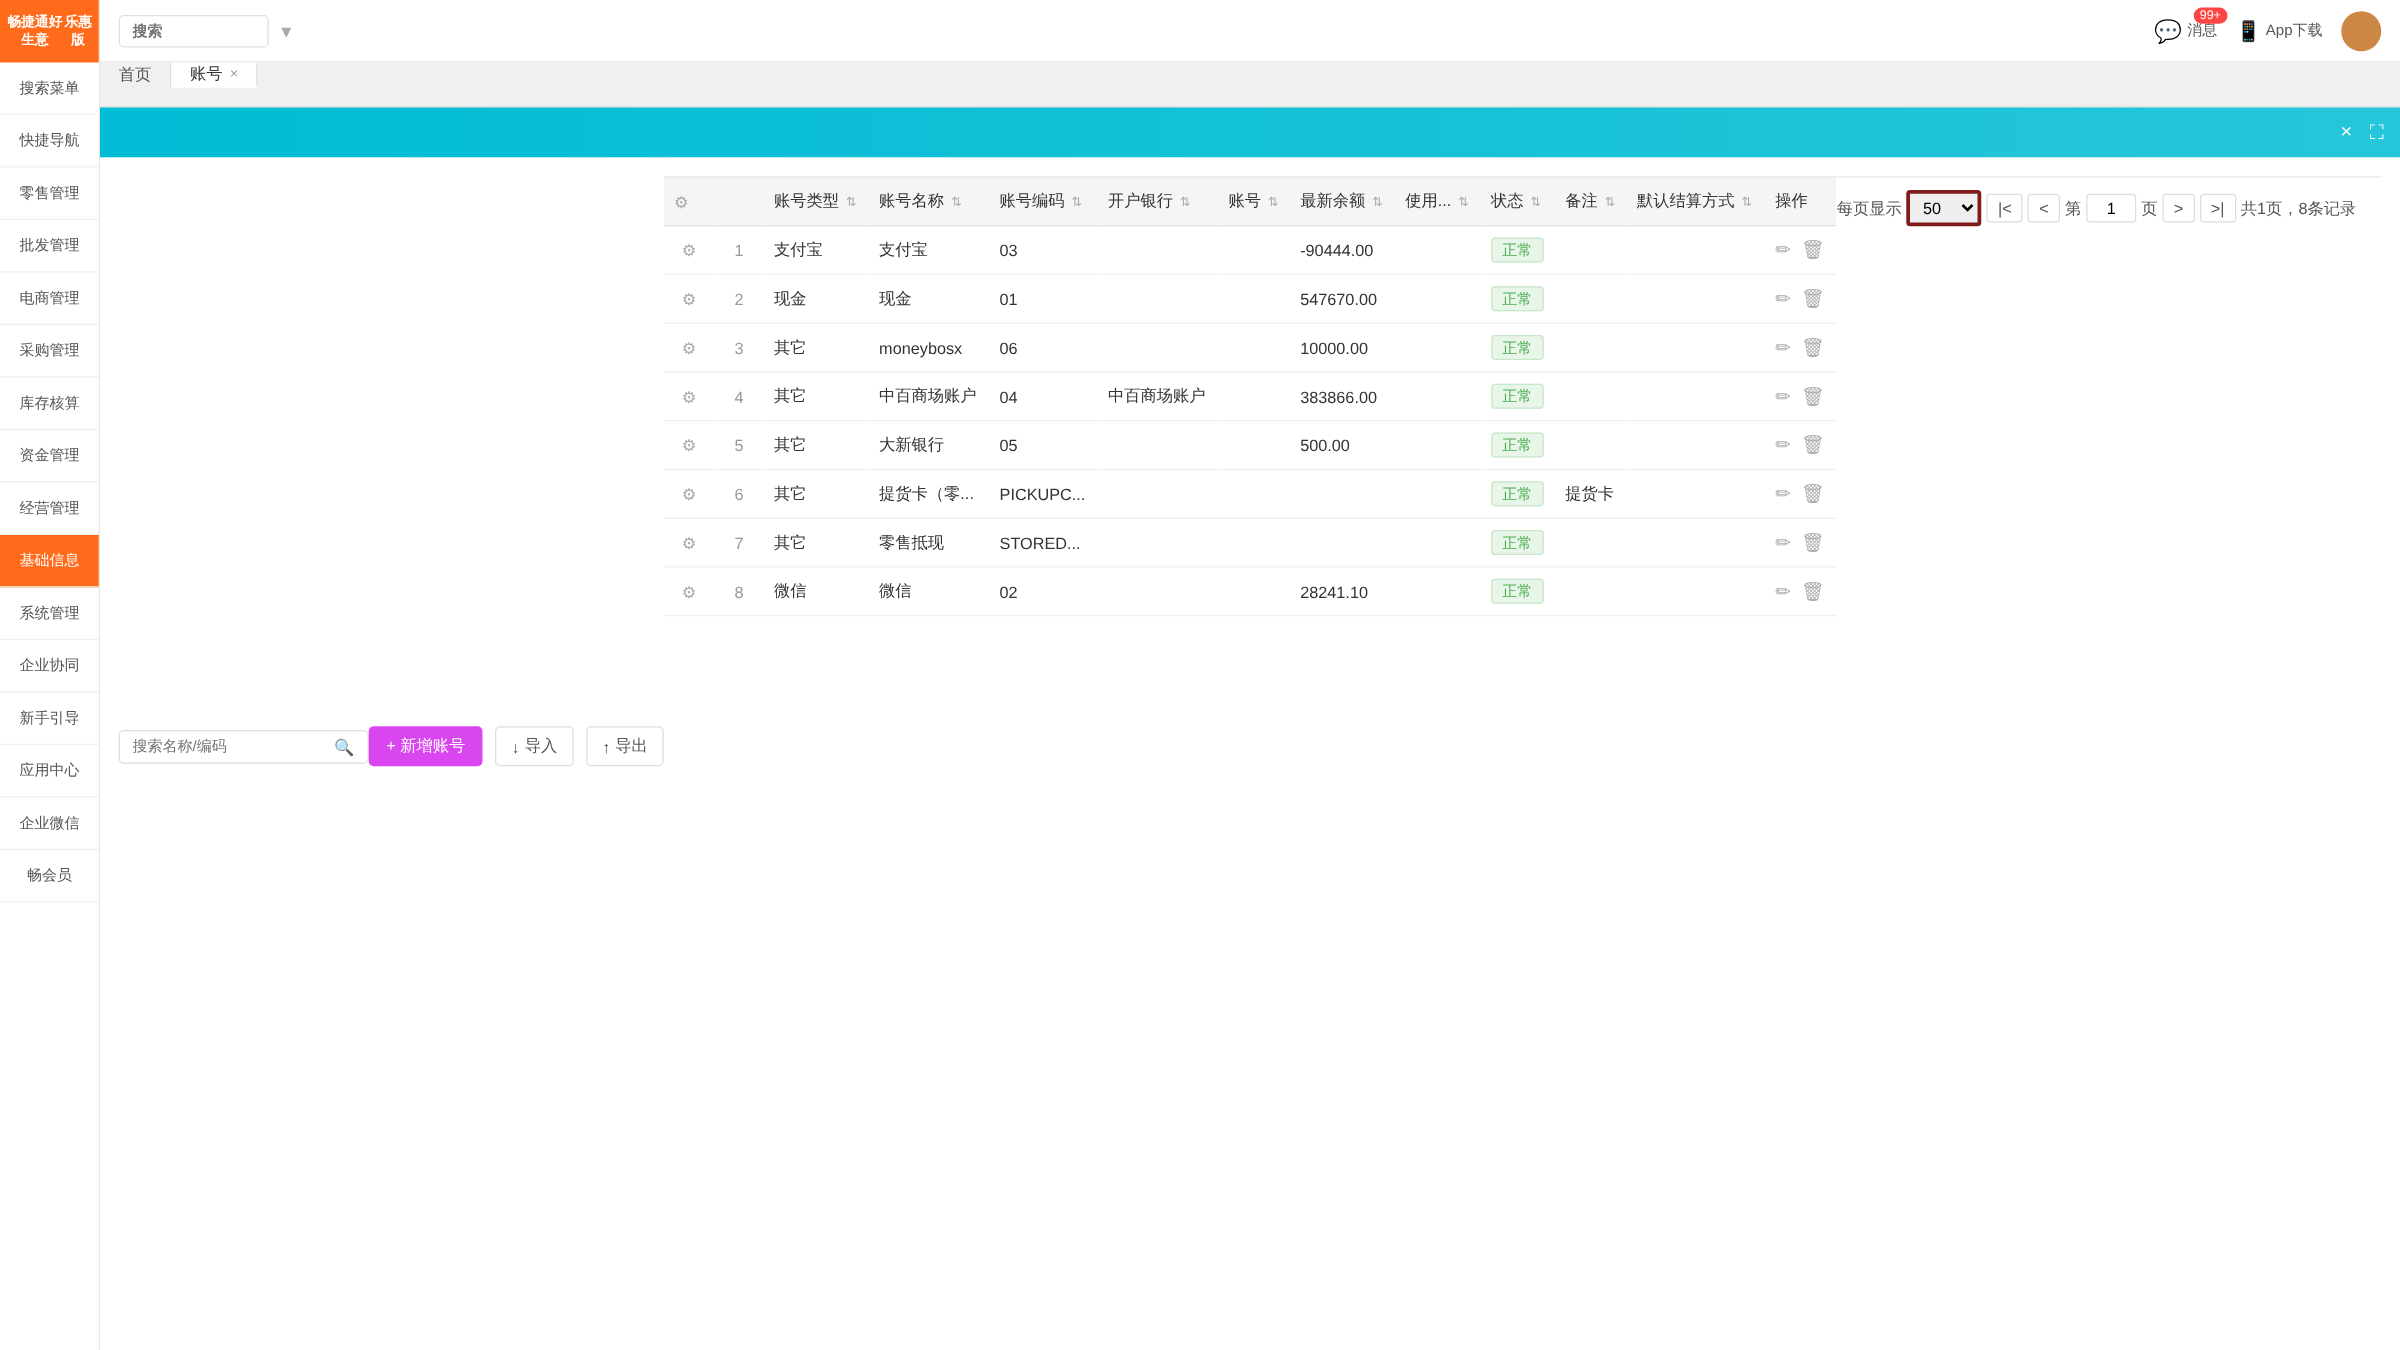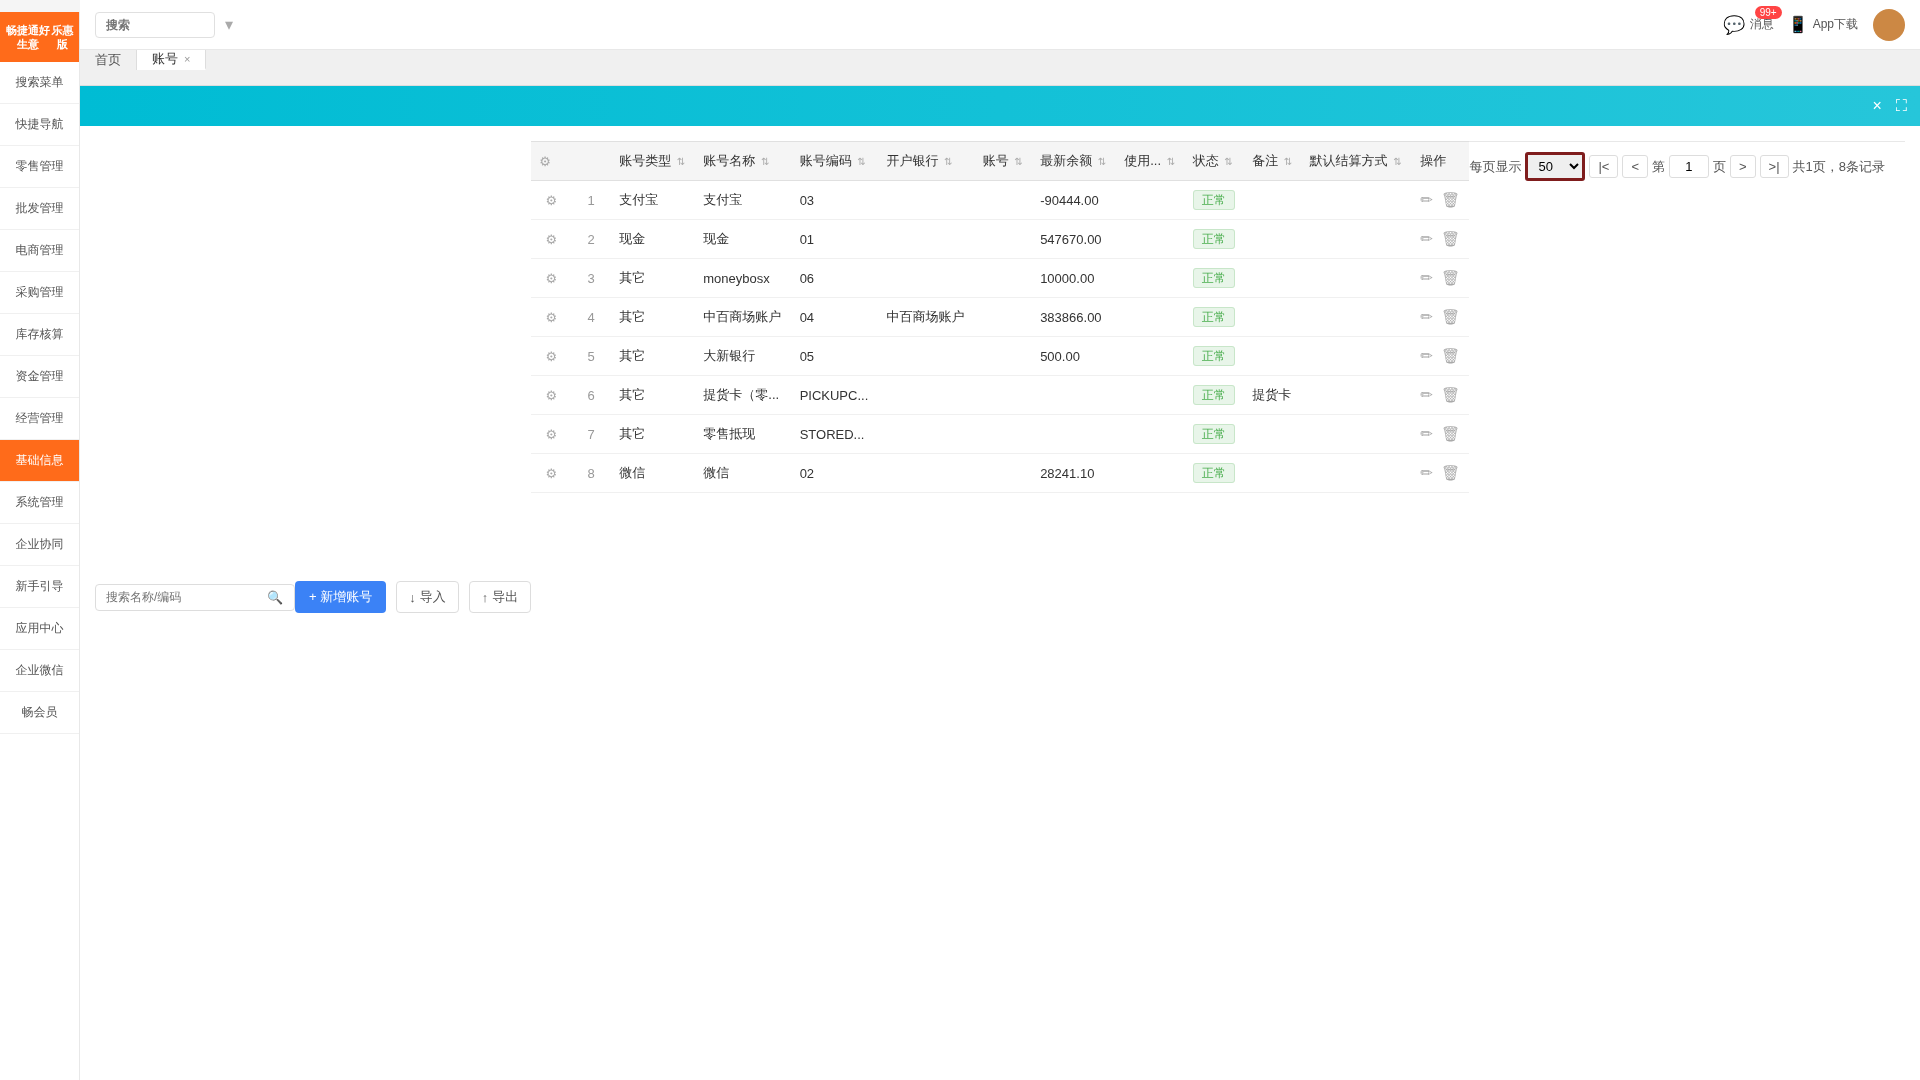--- a/index.html
+++ b/index.html
@@ -6,21 +6,20 @@
     body { font-family: 'Microsoft YaHei', Arial, sans-serif; font-size: 13px; background: #f5f5f5; display: flex; width: 1920px; height: 1080px; overflow: hidden; }
 
     
     .sidebar {
       width: 80px;
       background: #fff;
       display: flex;
       flex-direction: column;
       border-right: 1px solid #e8e8e8;
       flex-shrink: 0;
-      margin-top: 12px;
     }
     .sidebar-logo {
       height: 50px;
       background: #ff6b1a;
       display: flex;
       align-items: center;
       justify-content: center;
       color: #fff;
       font-size: 11px;
       font-weight: bold;
@@ -176,21 +175,21 @@
       font-size: 12px;
       width: 160px;
       color: #999;
     }
     .toolbar-right {
       display: flex;
       align-items: center;
       gap: 10px;
     }
     .btn-add {
-      background: #3b82f6;
+      background: #d946ef;
       color: #fff;
       border: none;
       border-radius: 4px;
       padding: 7px 14px;
       font-size: 13px;
       cursor: pointer;
       display: flex;
       align-items: center;
       gap: 4px;
     }

